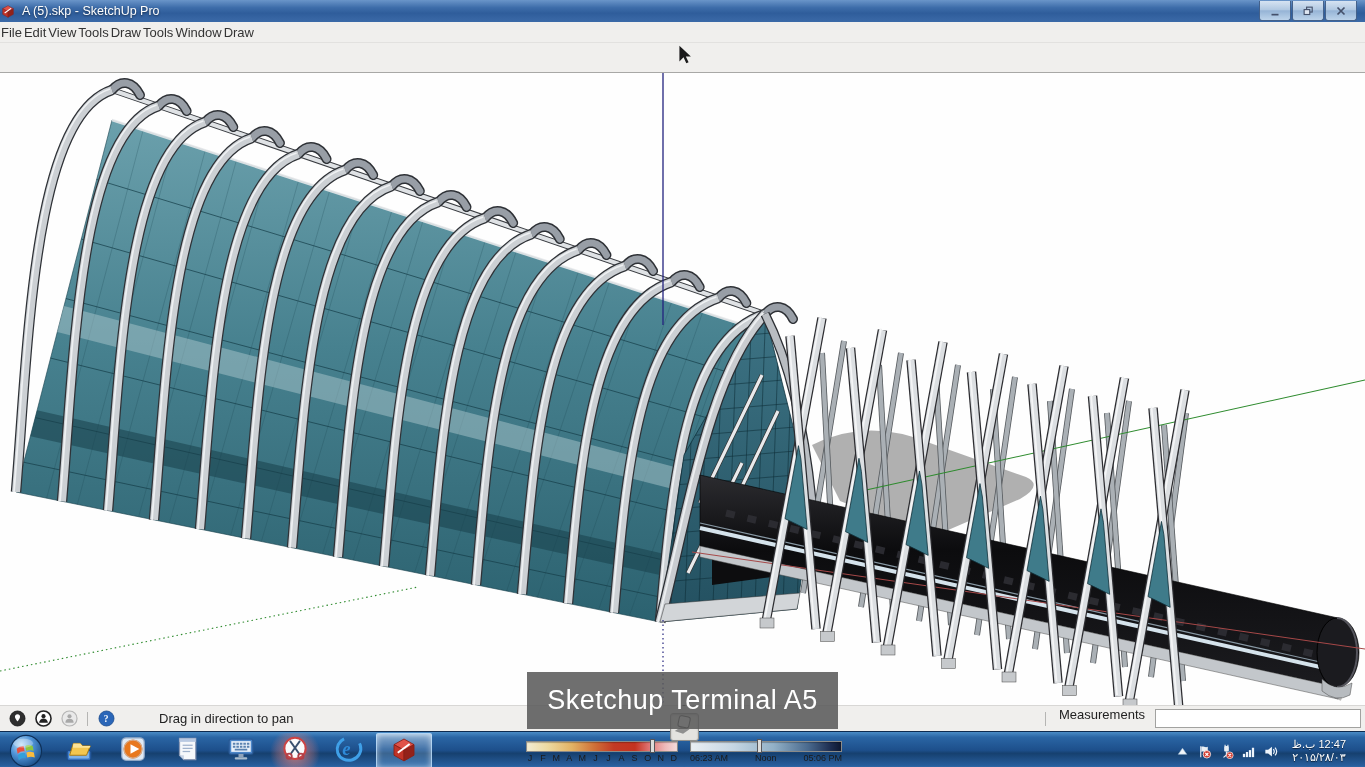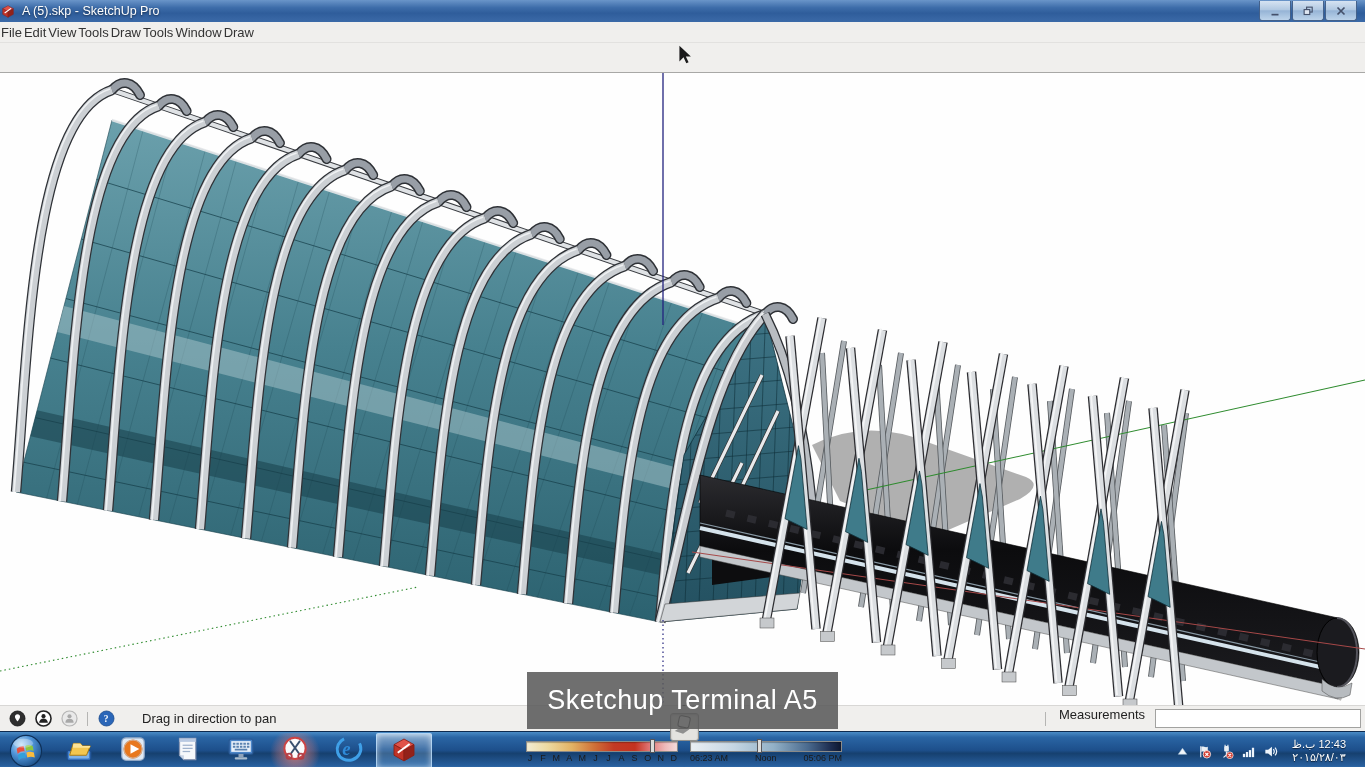--- a/index.html
+++ b/index.html
@@ -42,21 +42,21 @@
   .viewport{height:632px;background:#fefefe;position:relative;}
   .viewport svg{display:block;width:1365px;height:632px;}
   .caption{position:absolute;left:527px;top:672px;width:311px;height:57px;z-index:40;
     background:rgba(90,90,90,.87);display:flex;align-items:center;justify-content:center;
     color:#fff;font-size:27px;letter-spacing:.5px;}
   
   .statusbar{height:25px;background:#f0efed;border-top:1px solid #d8d7d5;display:flex;align-items:center;
     font-size:13px;color:#222;padding:0 4px;}
   .sb-icon{width:22px;height:22px;display:flex;align-items:center;justify-content:center;margin:0 2px;}
   .sb-sep{width:1px;height:14px;background:#b5b5b3;margin:0 5px;}
-  .sb-hint{margin-left:23px;}
+  .sb-hint{margin-left:40px;}
   .sb-right{margin-left:auto;display:flex;align-items:center;}
   .meas-label{margin:0 10px 8px 8px;}
   .meas-input{width:198px;height:17px;border:1px solid #a2a2a0;background:#fff;font-size:12px;
     font-family:"Liberation Sans",sans-serif;padding:0 3px;}
   
   .taskbar{height:39px;display:flex;align-items:stretch;
     border-top:1px solid #0d2b50;box-sizing:border-box;
     background:linear-gradient(180deg,#498bc6 0%,#2a65a4 14%,#1d4f8b 48%,#16406f 56%,#275e9c 88%,#3c78b6 100%);}
   .start-btn{width:52px;display:flex;align-items:center;justify-content:center;cursor:default;}
   .task-app{width:54px;display:flex;align-items:center;justify-content:center;cursor:default;
@@ -839,21 +839,21 @@
             </svg>
           </span>
           <span class="tray-icon">
             <svg width="15" height="15" viewBox="0 0 16 16" aria-hidden="true">
               <polygon points="2.5,6 5.5,6 9.5,2.8 9.5,13.2 5.5,10 2.5,10" fill="#eef4fa"></polygon>
               <path d="M11 5.5 a4 4 0 0 1 0 5 M12.8 3.8 a6.5 6.5 0 0 1 0 8.4" fill="none" stroke="#eef4fa" stroke-width="1.3"></path>
             </svg>
           </span>
         </span>
       <div class="clock">
-        <div>12:43 ب.ظ</div>
+        <div>12:47 ب.ظ</div>
         <div>۲۰۱۵/۲۸/۰۳</div>
       </div>
       <div class="show-desktop"></div>
     </div>
   </div>
 
   <div class="caption">
     <span>Sketchup Terminal A5</span>
   </div>
 </div>

